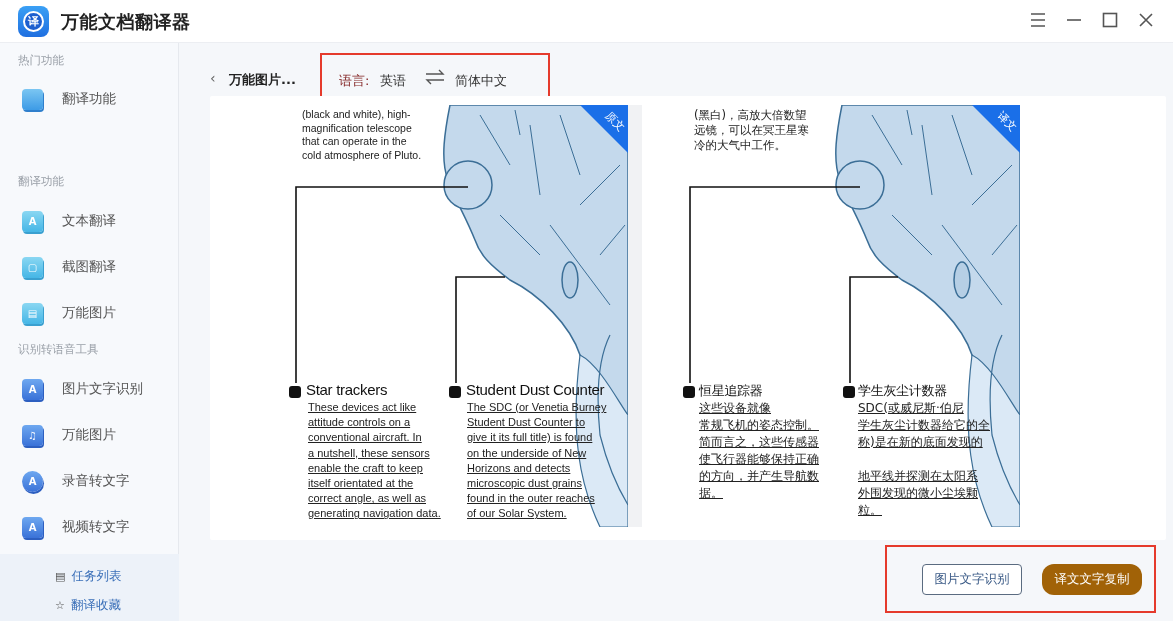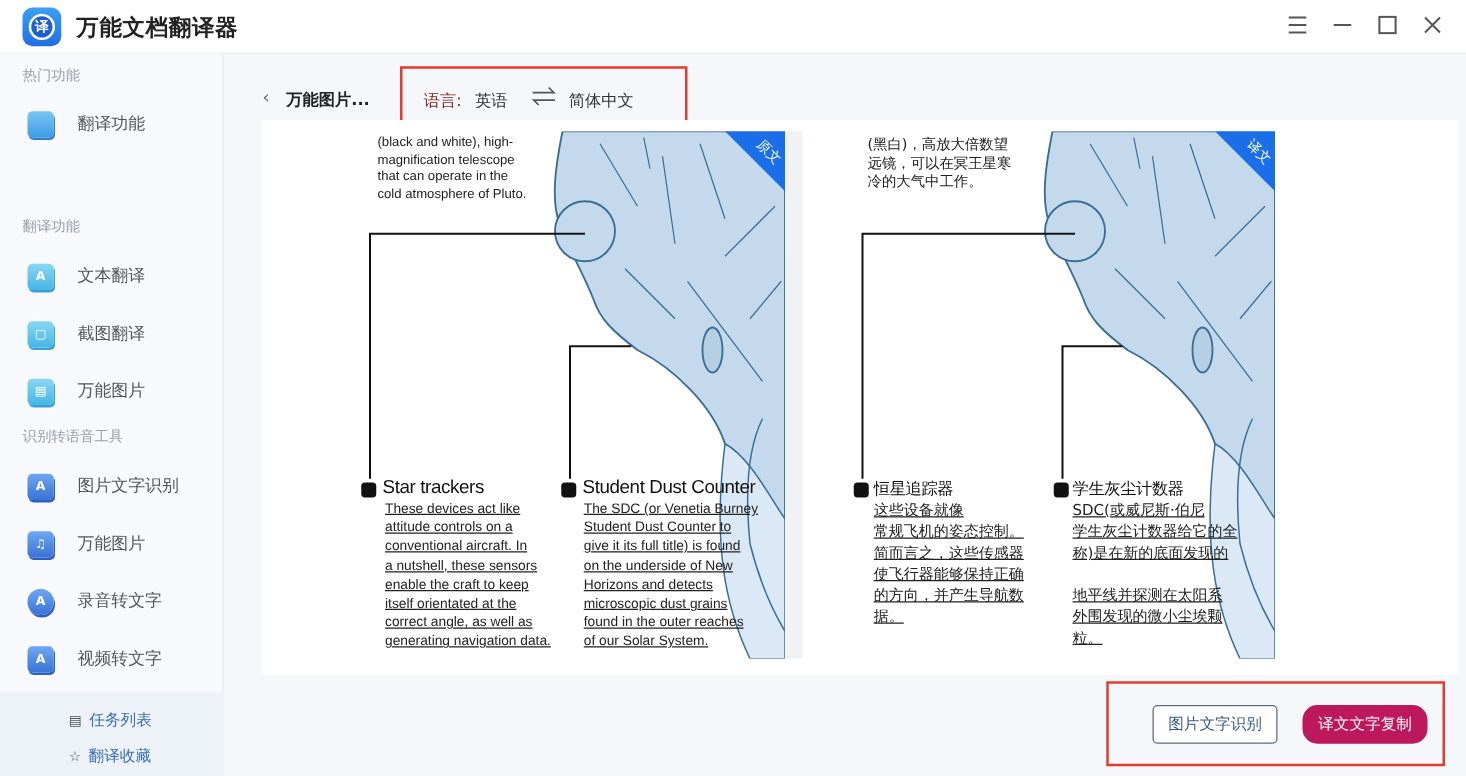--- a/index.html
+++ b/index.html
@@ -52,21 +52,21 @@
   .cap-text.zh { font-size: 11.5px; line-height: 15px; font-family: "DejaVu Sans", sans-serif; }
   .heading { position: absolute; font-size: 15px; font-weight: normal; color: #111; font-family: Liberation Sans, sans-serif; letter-spacing: -0.3px; }
   .heading.zh { font-size: 13px; font-family: "DejaVu Sans", sans-serif; }
   .bullet { position: absolute; width: 12px; height: 12px; background: #111; border-radius: 3px; }
   .body-text { position: absolute; font-size: 11px; line-height: 15.2px; color: #222; font-family: "Liberation Sans", sans-serif; white-space: pre-line; text-decoration: underline; }
   .body-text.zh { font-size: 12px; line-height: 17px; font-family: "DejaVu Sans", sans-serif; }
 
   
   .action-box { position: absolute; left: 885px; top: 545px; width: 271px; height: 68px; border: 2.5px solid #e53a2c; }
   .btn-orig { position: absolute; left: 922px; top: 564px; width: 100px; height: 31px; border: 1px solid #5a6b80; border-radius: 4px; background: #fff; color: #3a5a86; font-size: 12.5px; display: flex; align-items: center; justify-content: center; cursor: pointer; }
-  .btn-trans { position: absolute; left: 1042px; top: 564px; width: 100px; height: 31px; border-radius: 12px; background: #be185d; color: #fff; font-size: 12.5px; display: flex; align-items: center; justify-content: center; cursor: pointer; }
+  .btn-trans { position: absolute; left: 1042px; top: 564px; width: 100px; height: 31px; border-radius: 12px; background: #a16207; color: #fff; font-size: 12.5px; display: flex; align-items: center; justify-content: center; cursor: pointer; }
 </style>
 </head>
 <body>
 
 <div class="titlebar">
   <div class="app-logo">
     <div class="inner">译</div>
   </div>
   <div class="app-title">万能文档翻译器</div>
   <div class="win-ctrls">

